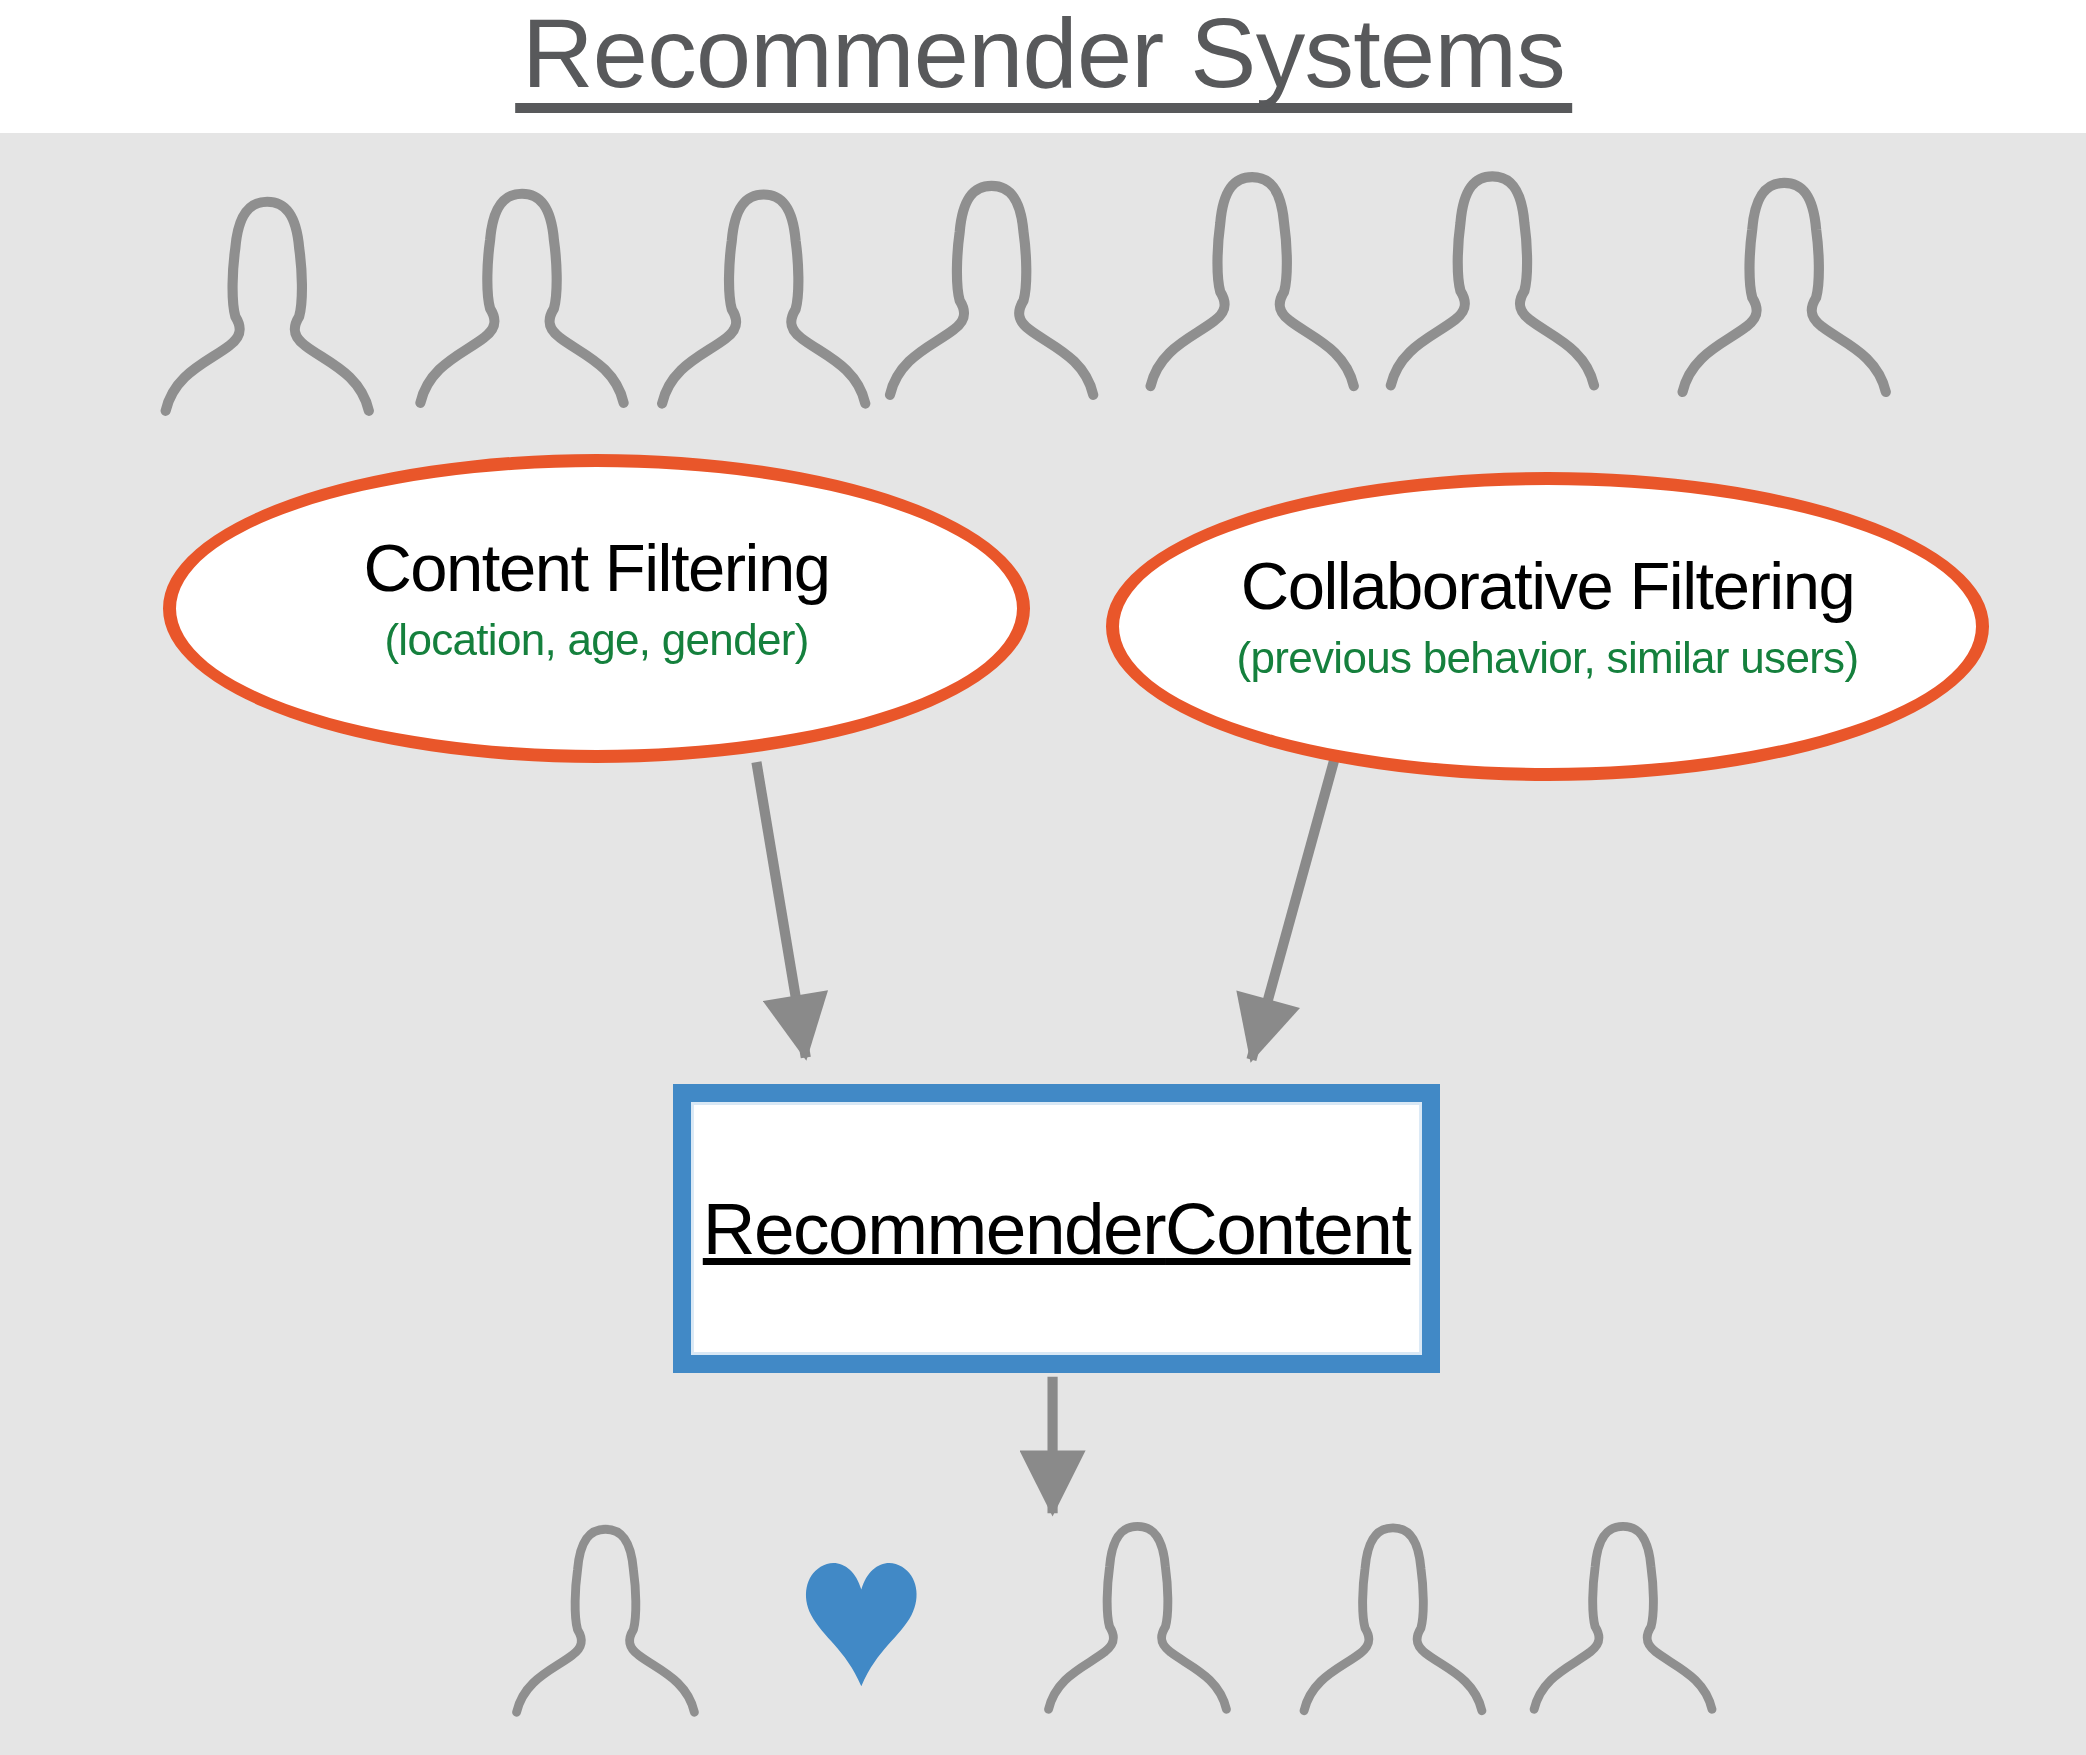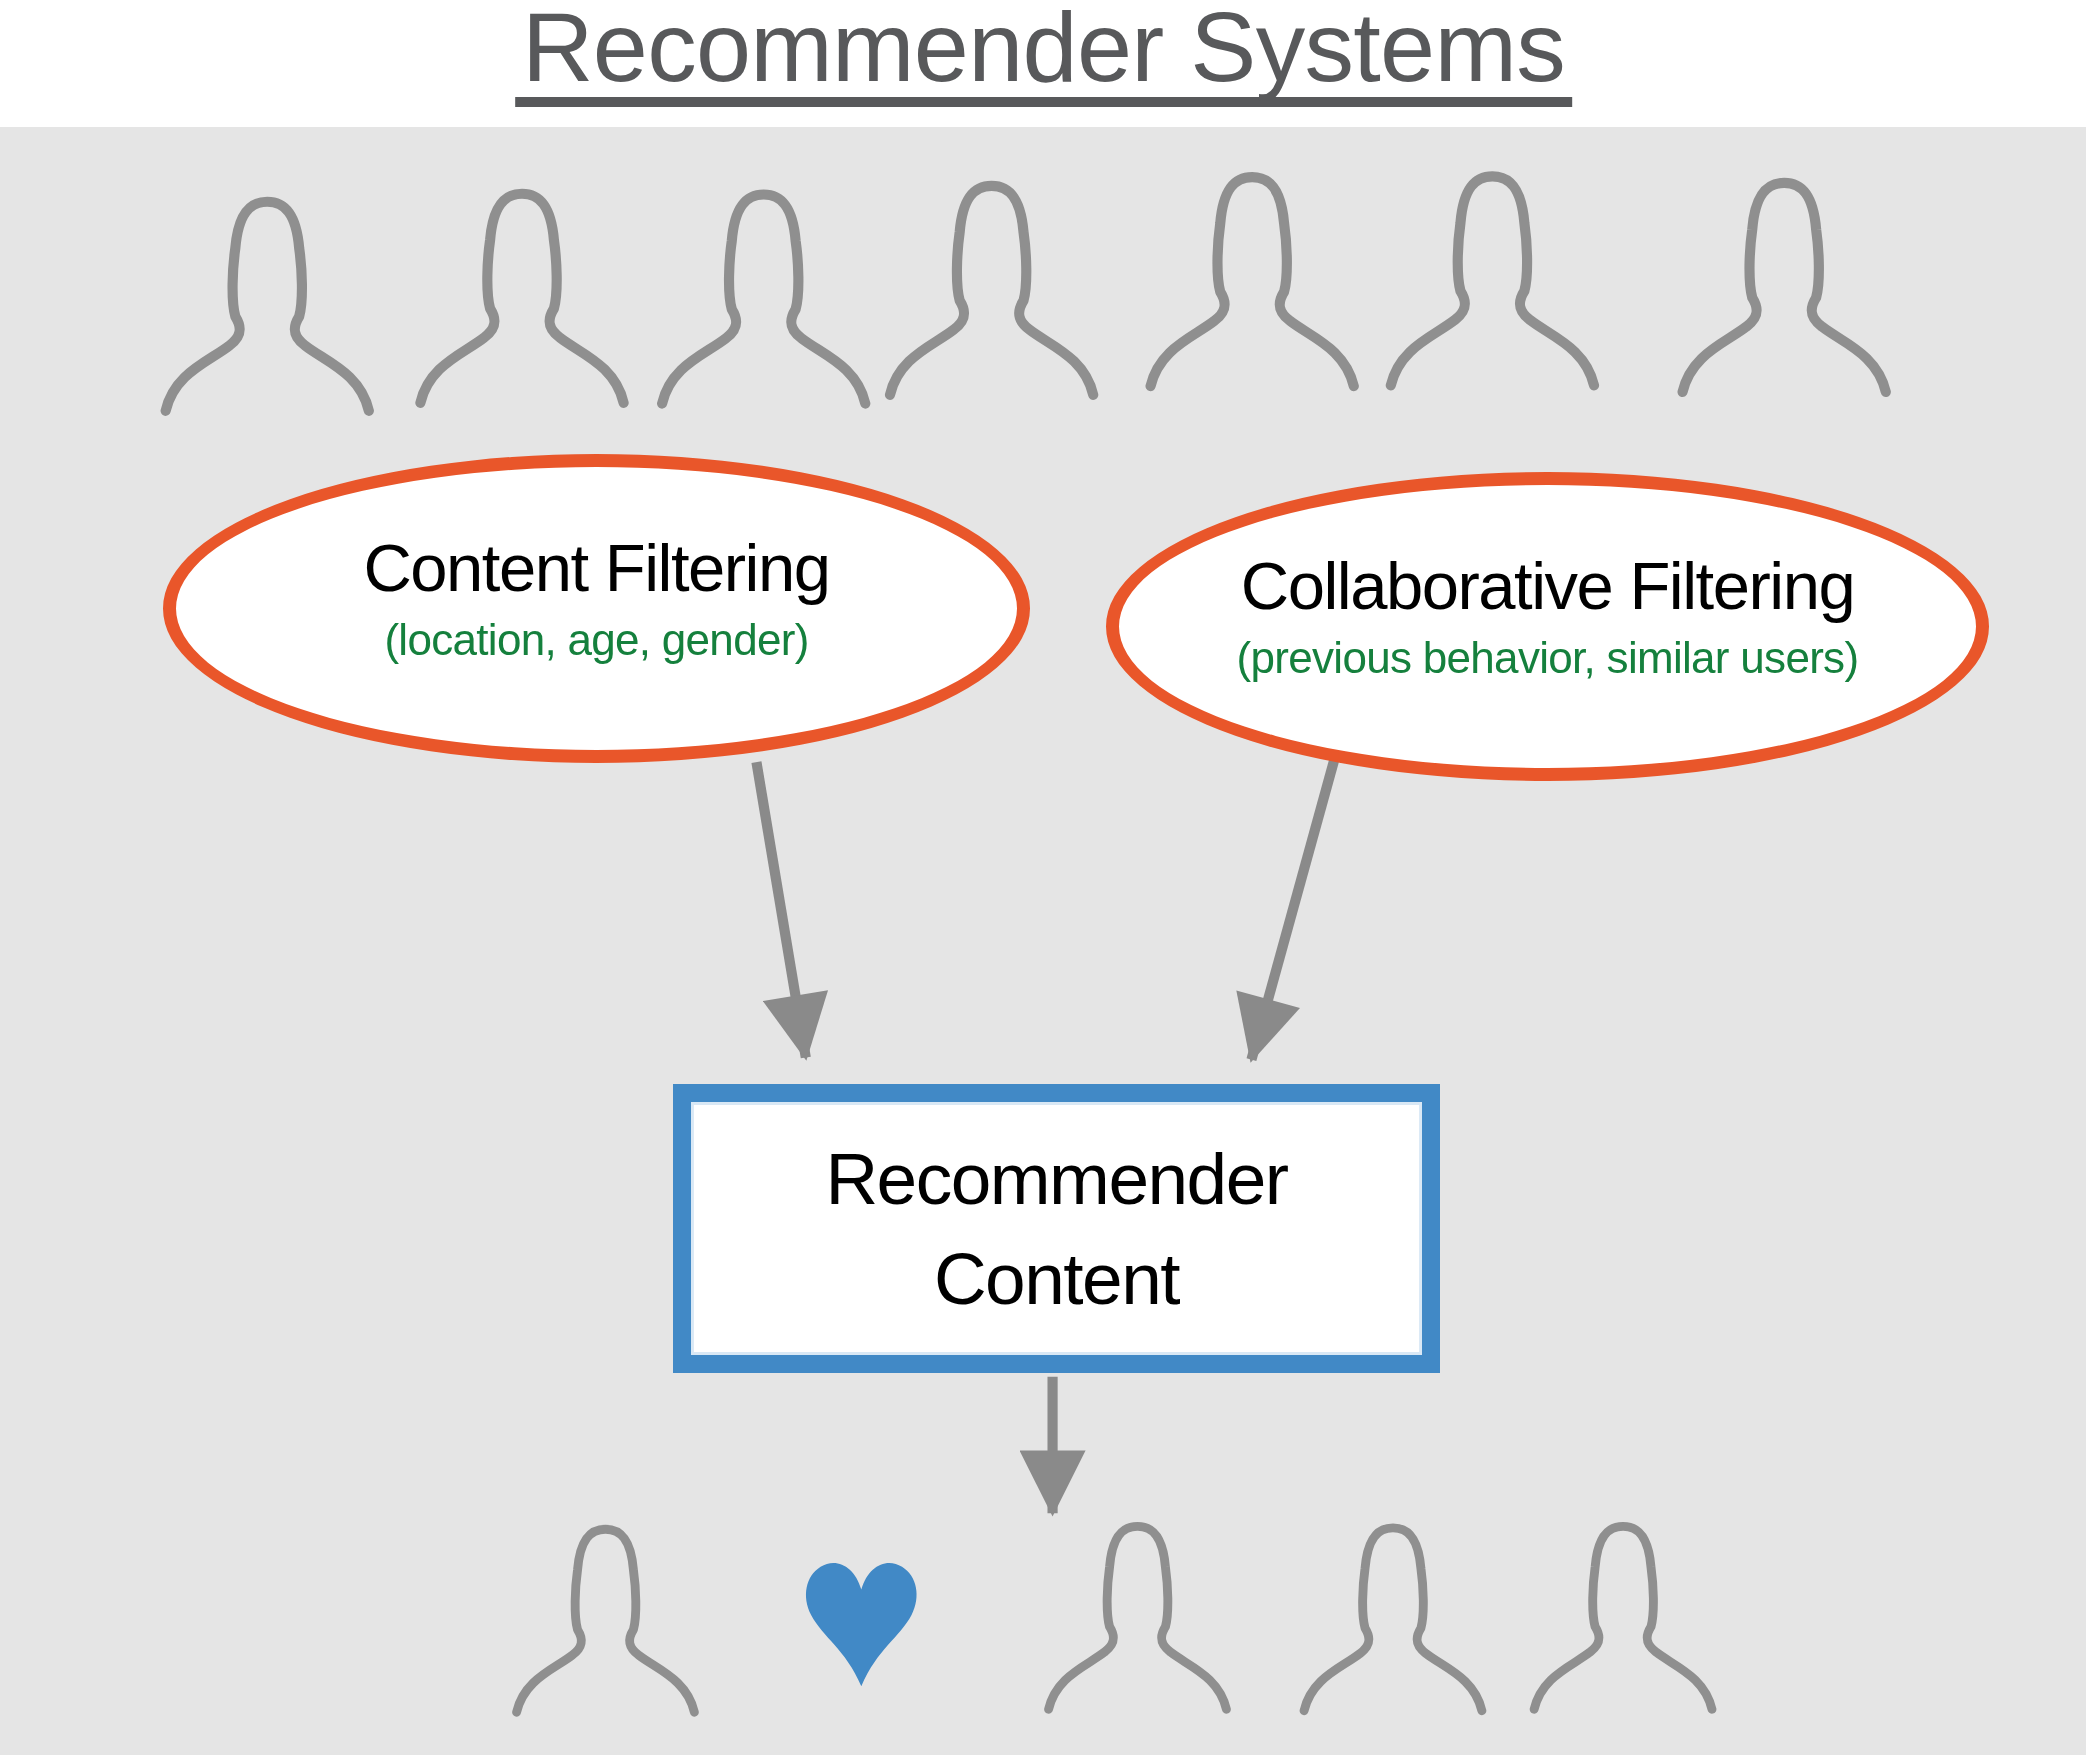--- a/index.html
+++ b/index.html
@@ -12,21 +12,21 @@
     font-family:"Liberation Sans","DejaVu Sans",sans-serif;
   }
   .canvas-bg{
     position:absolute;
     left:0; top:127px;
     width:2087px; height:1628px;
     background:#E5E5E5;
   }
   .title-band{
     position:absolute;
-    left:0; top:0;
+    left:0; top:6px;
     width:2087px; height:127px;
     background:#ffffff;
   }
   .page-title{
     position:absolute;
     top:0;
     left:50%;
     transform:translateX(-50%);
     margin:0;
     font-size:99px;
@@ -78,24 +78,24 @@
     left:673px; top:1084px;
     width:767px; height:289px;
     background:#4189C6;
   }
   .rs-inner{
     position:absolute;
     left:18px; top:18px; right:18px; bottom:18px;
     background:#ffffff;
     box-shadow:inset 0 0 0 2.9px #D9E8F5;
     display:flex;
-    flex-direction:column;
     align-items:center;
     justify-content:center;
     text-align:center;
+    text-decoration:underline;
   }
   .rs-line{
     font-size:73px;
     line-height:100px;
     color:#000000;
     letter-spacing:-1.5px;
     white-space:nowrap;
   }
 </style>
 </head>

